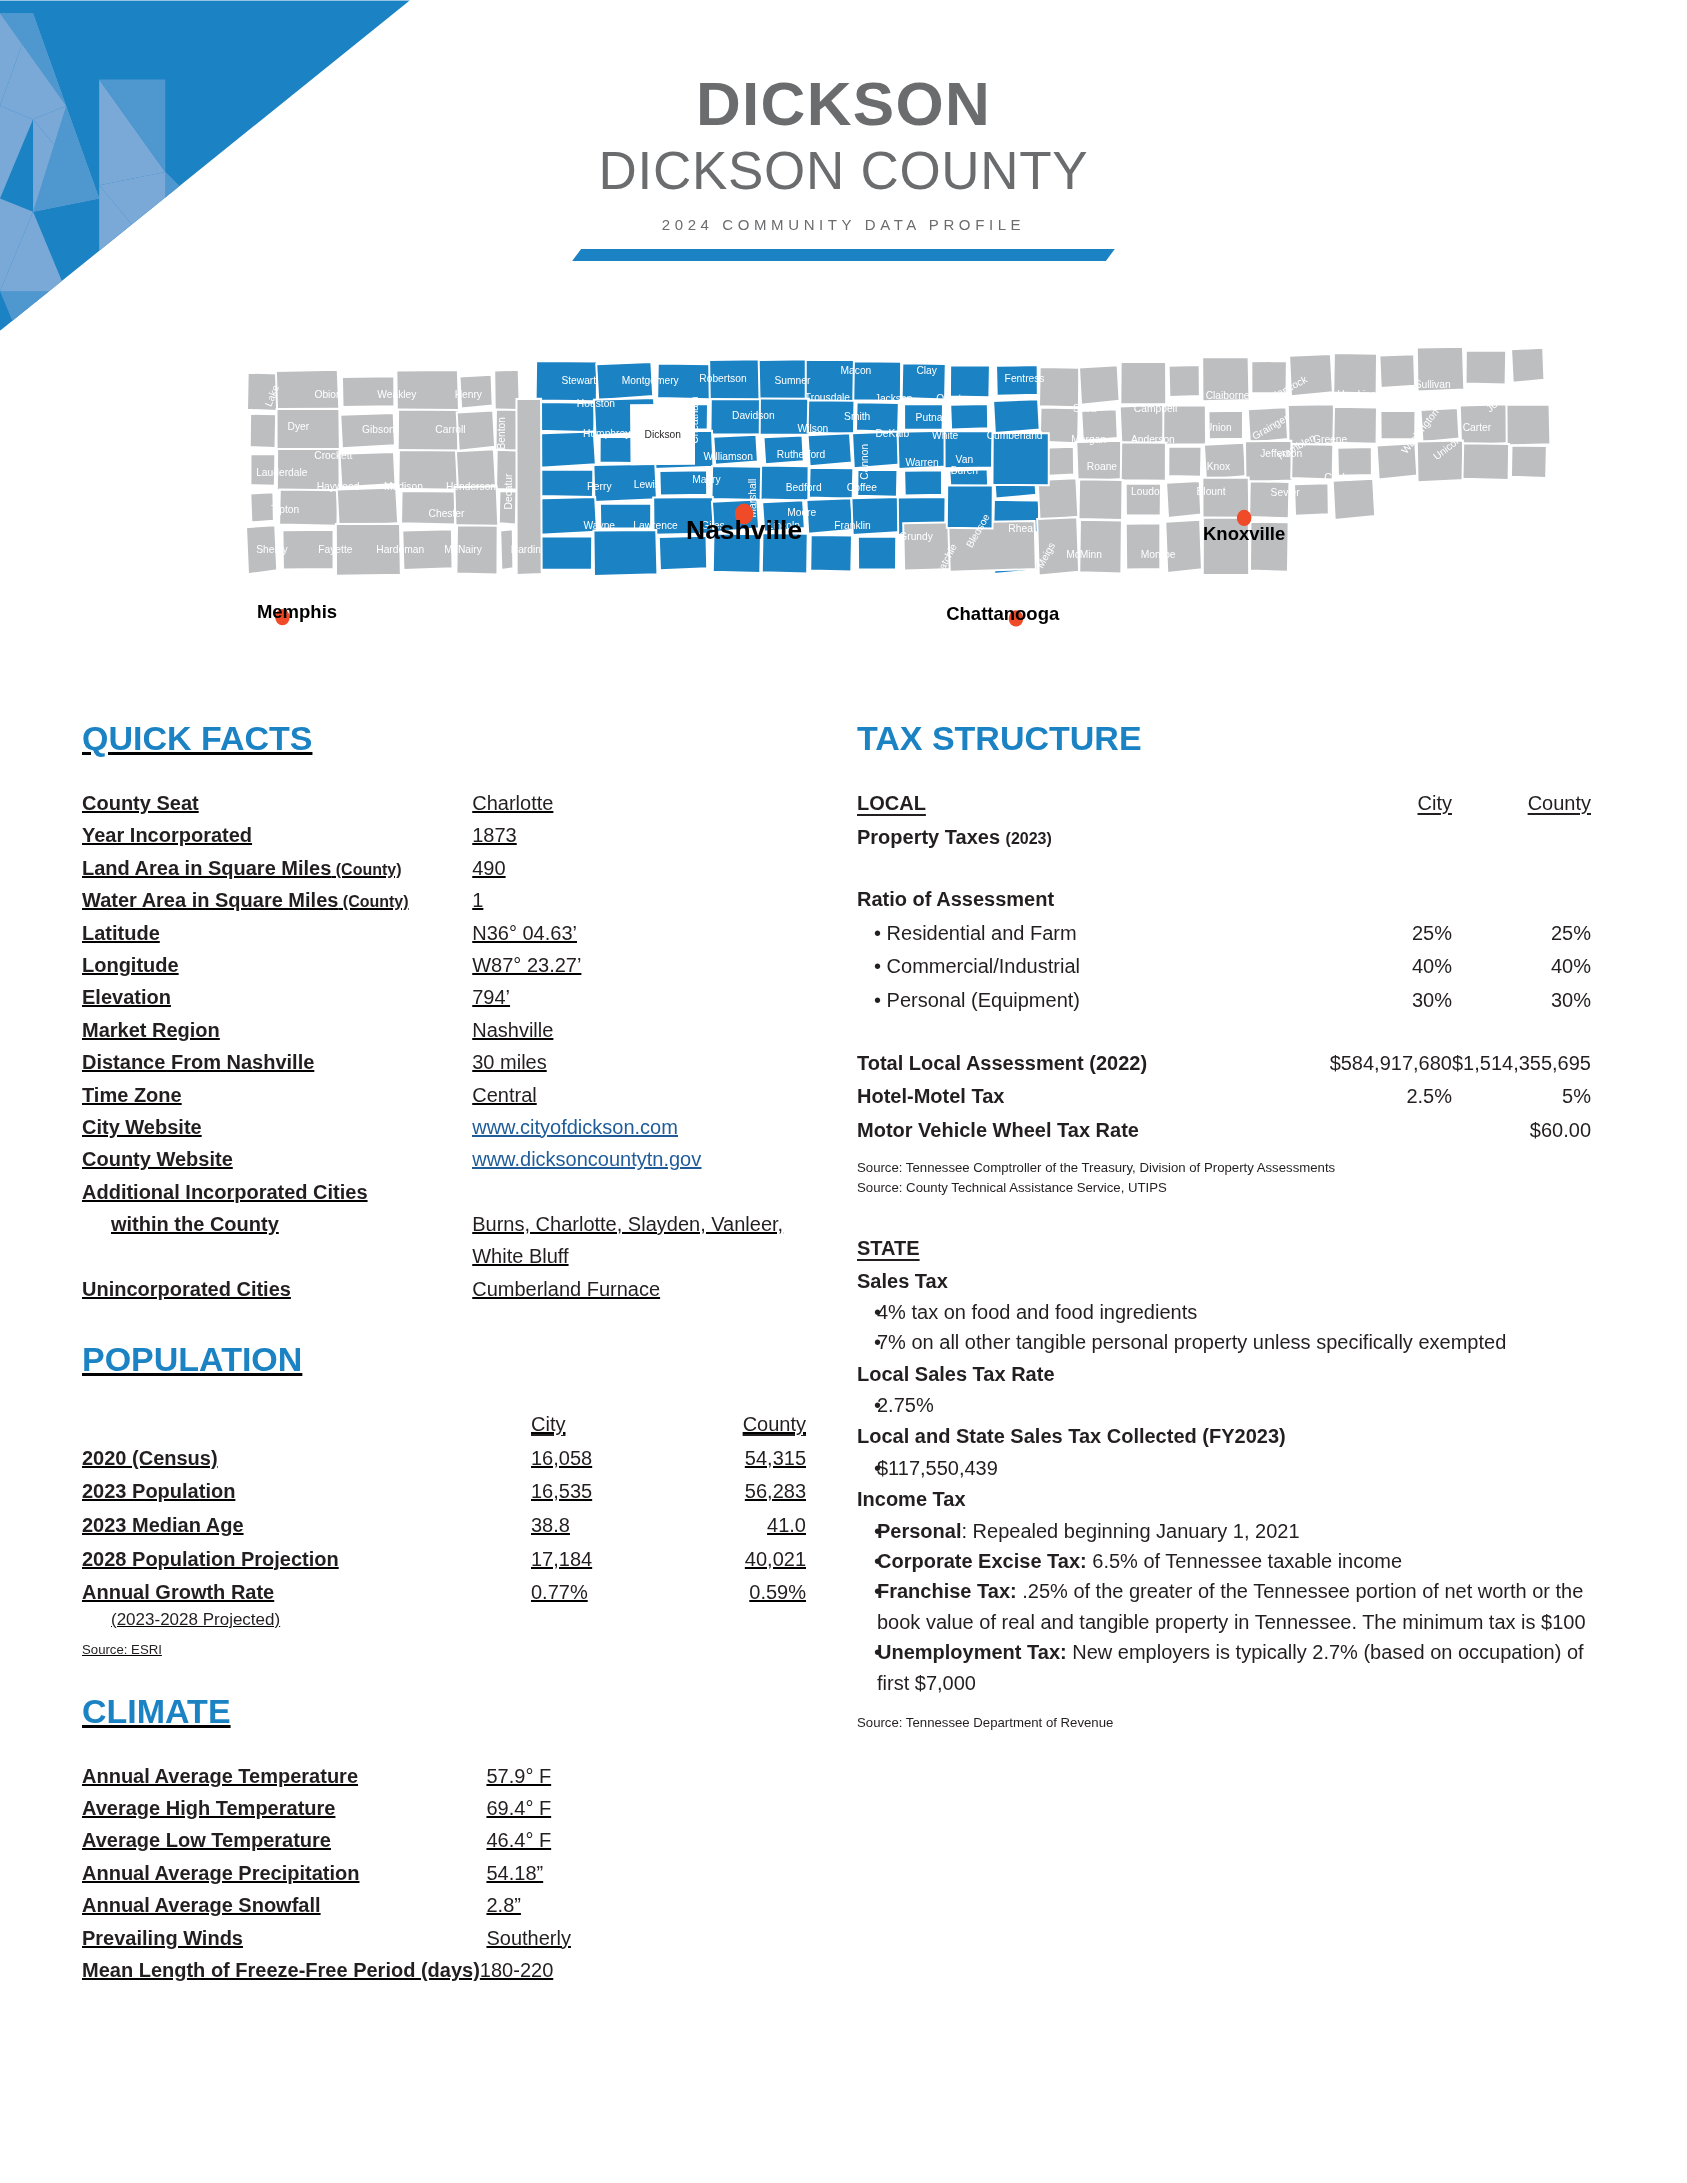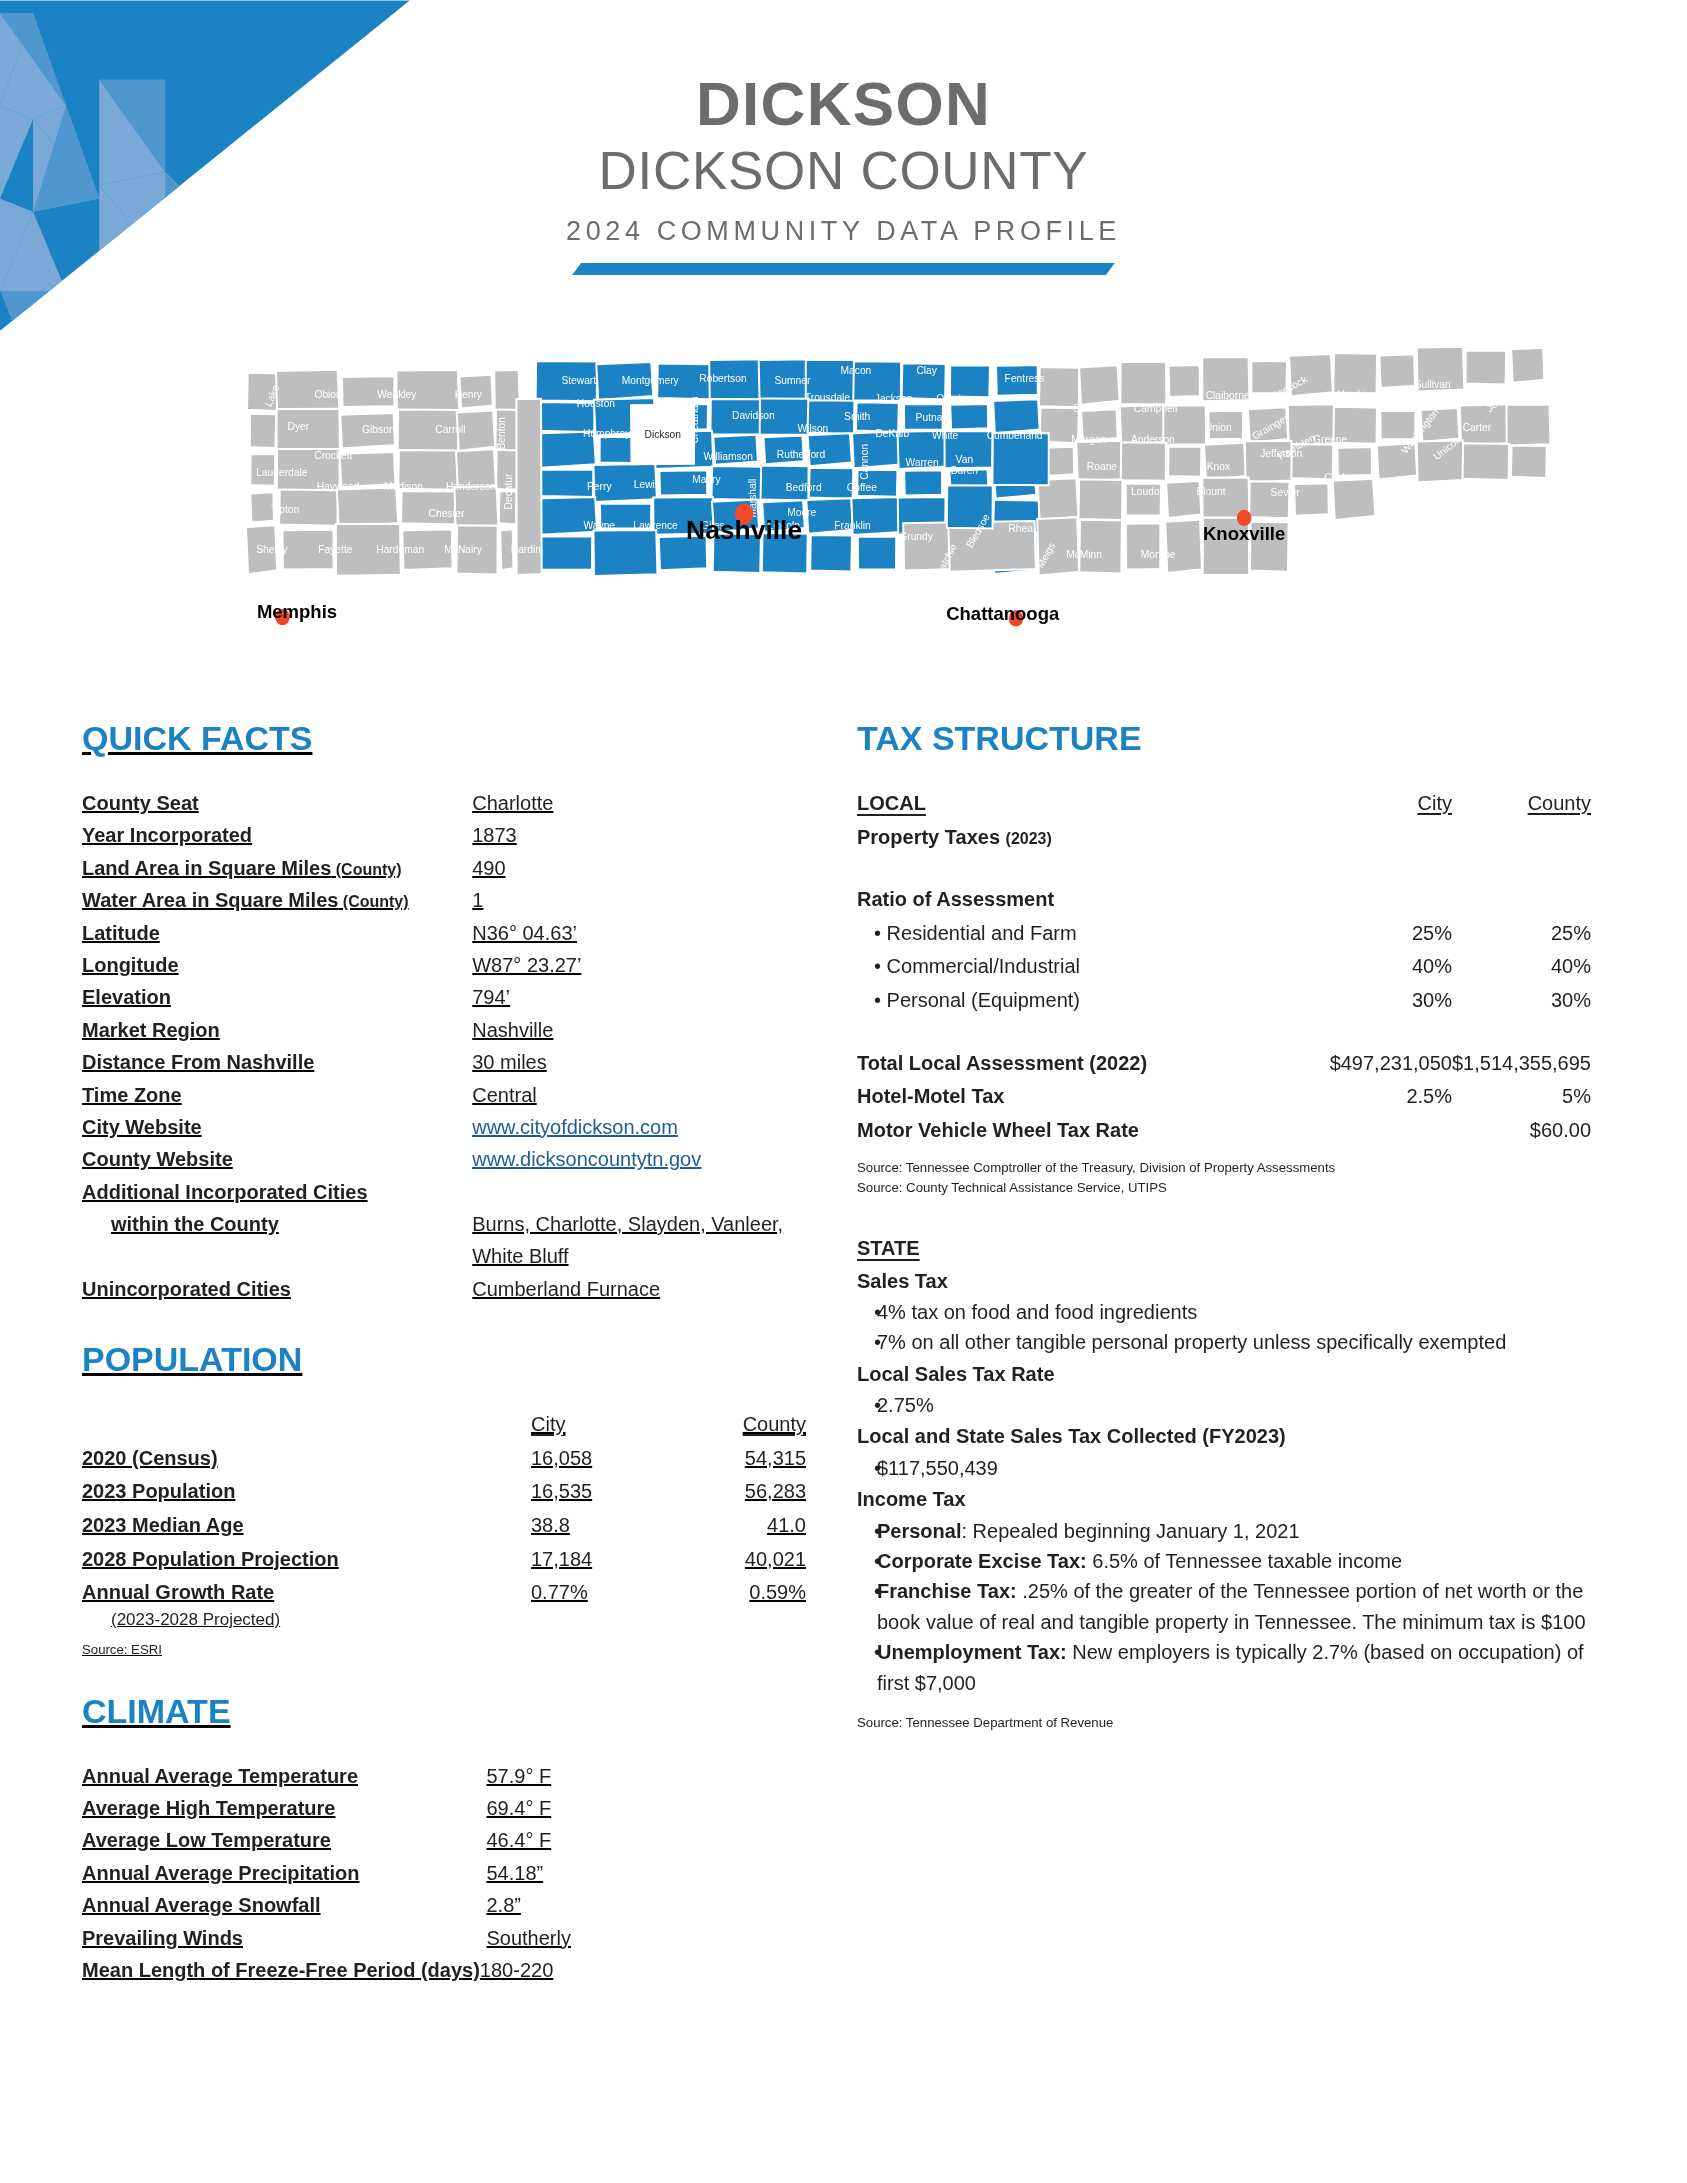--- a/index.html
+++ b/index.html
@@ -38,21 +38,21 @@
   }
   #title-sub {
     font-size: 53px;
     font-weight: 300;
     letter-spacing: 0.7px;
     color: #6a6c6e;
     line-height: 1.22;
     margin-top: 4px;
   }
   #title-tag {
-    font-size: 27px;
+    font-size: 15px;
     font-weight: 400;
     letter-spacing: 4.6px;
     color: #6a6c6e;
     margin-top: 12px;
   }
   #title-rule {
     width: 543px;
     height: 12.6px;
     margin: 16px auto 0 auto;
     background: #1b82c4;
@@ -670,21 +670,21 @@
           <td class="n1 ralign">30%</td>
           <td class="n2 ralign">30%</td>
         </tr>
         <tr class="spacer-row">
           <td></td>
           <td></td>
           <td></td>
         </tr>
         <tr>
           <td class="rlabel">Total Local Assessment <span style="font-size:20px">(2022)</span></td>
-          <td class="n1 ralign">$497,231,050</td>
+          <td class="n1 ralign">$584,917,680</td>
           <td class="n2 ralign">$1,514,355,695</td>
         </tr>
         <tr>
           <td class="rlabel">Hotel-Motel Tax</td>
           <td class="n1 ralign">2.5%</td>
           <td class="n2 ralign">5%</td>
         </tr>
         <tr>
           <td class="rlabel">Motor Vehicle Wheel Tax Rate</td>
           <td class="n1 ralign"></td>

